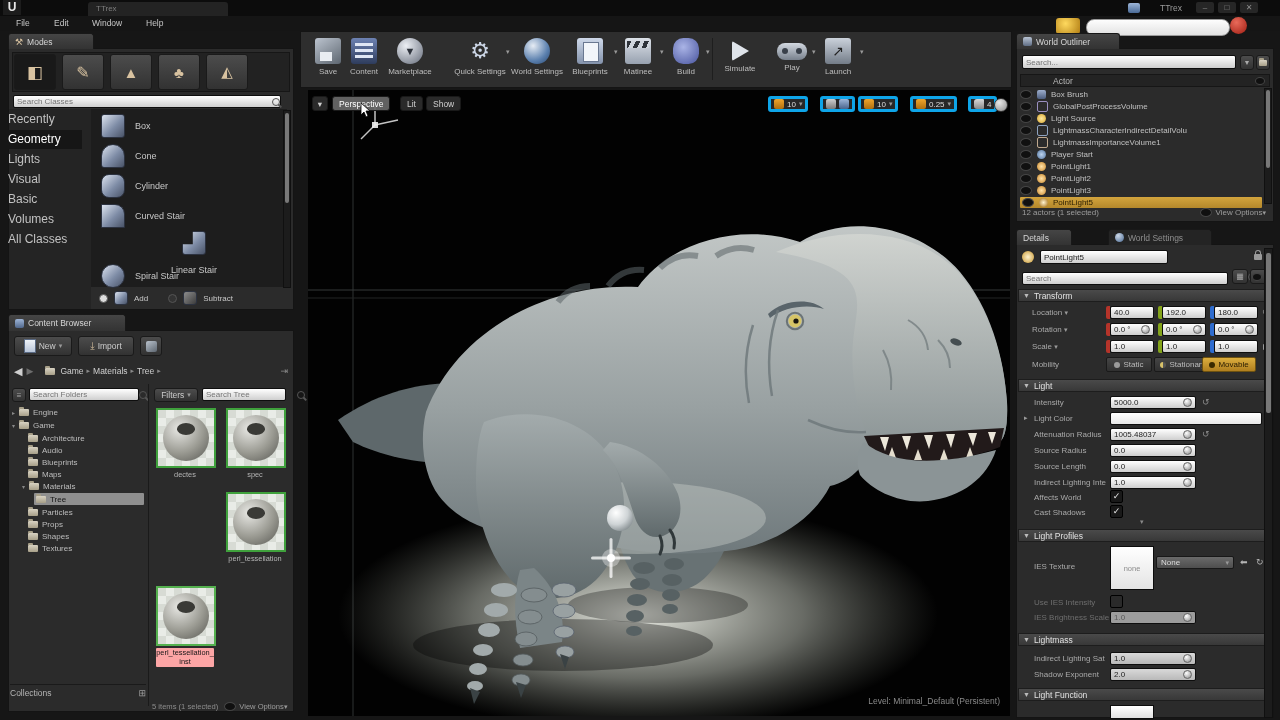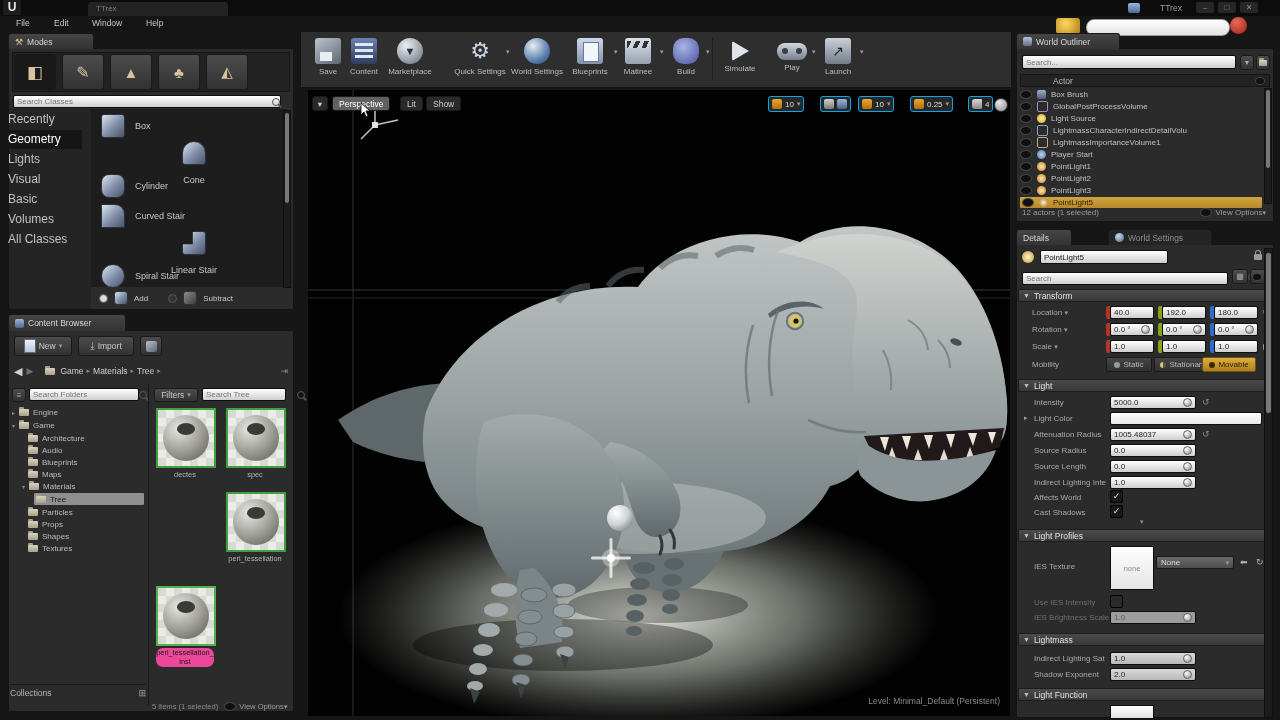--- a/index.html
+++ b/index.html
@@ -50,21 +50,21 @@
       background:repeating-linear-gradient(115deg,#2e333a 0 4px,#cfd5dd 4px 8px);}
   .i-build{background:radial-gradient(circle at 40% 35%,#aab4e6,#48549e);border-radius:40%;}
   .i-sim{width:0;height:0;margin:3px auto 0;border-left:17px solid #dfe4ea;border-top:10px solid transparent;border-bottom:10px solid transparent;border-radius:2px;}
   .i-play{width:30px;height:17px;margin:5px auto 0;background:linear-gradient(#d2d8e0,#78818d);border-radius:8px;position:relative;}
   .i-play::before,.i-play::after{content:"";position:absolute;top:5px;width:6px;height:6px;border-radius:50%;background:#39404a;}
   .i-play::before{left:5px;} .i-play::after{right:5px;}
   .i-launch{background:linear-gradient(#cbd2db,#737c88);}
   .i-launch::after{content:"↗";position:absolute;inset:0;color:#222;font-size:14px;line-height:26px;text-align:center;}
   .vp-btn{position:absolute;height:15px;background:rgba(48,48,48,.88);border:1px solid #191919;border-radius:3px;
           color:#cfcfcf;font-size:8.5px;display:flex;align-items:center;padding:0 6px;gap:3px;box-sizing:border-box;}
-  .snap{position:absolute;height:16px;background:rgba(42,42,42,.92);border:1px solid #0ea5e9;border-radius:3px;
+  .snap{position:absolute;height:16px;background:rgba(42,42,42,.92);border:3px solid #0ea5e9;border-radius:3px;
         display:flex;align-items:center;padding:0 3px;gap:3px;box-sizing:border-box;color:#ddd;font-size:8px;}
   .snap .ic{width:10px;height:10px;background:linear-gradient(#f0a52c,#b06f10);border-radius:2px;flex:none;}
   .cat{position:absolute;left:0;width:82px;height:19px;line-height:19px;padding-left:8px;font-size:12px;color:#c2c2c2;box-sizing:border-box;}
   .cat.sel{background:#161616;color:#fff;}
   .mode-item{position:absolute;left:0;width:100%;height:30px;display:flex;align-items:center;gap:10px;padding-left:10px;box-sizing:border-box;}
   .cube{width:22px;height:22px;border-radius:3px;background:linear-gradient(135deg,#dde4ef,#7e8ca6 55%,#4a5468);border:1px solid #2c3240;flex:none;}
   .tree-row{position:absolute;height:12px;display:flex;align-items:center;gap:4px;font-size:8px;color:#bdbdbd;white-space:nowrap;}
   .folder{width:10px;height:7px;background:linear-gradient(#d8d2c2,#a79f88);border-radius:1px;position:relative;flex:none;}
   .folder::before{content:"";position:absolute;top:-2px;left:0;width:5px;height:2px;background:#a79f88;border-radius:1px 1px 0 0;}
   .asset{position:absolute;width:58px;}
@@ -150,21 +150,21 @@
   <div class="cat" style="top:190px;"><span>Basic</span></div>
   <div class="cat" style="top:210px;"><span>Volumes</span></div>
   <div class="cat" style="top:230px;"><span>All Classes</span></div>
 
   
   <div class="abs" style="left:91px;top:109px;width:196px;height:178px;background:#1d1d1d;">
     <div class="mode-item" style="top:2px;">
         <span class="cube"></span>
         <span>Box</span>
       </div>
-    <div class="mode-item" style="top:32px;flex-direction:column;">
+    <div class="mode-item" style="top:32px;">
         <span class="cube" style="border-radius:50% 50% 3px 3px;"></span>
         <span>Cone</span>
       </div>
     <div class="mode-item" style="top:62px;">
         <span class="cube" style="border-radius:8px;"></span>
         <span>Cylinder</span>
       </div>
     <div class="mode-item" style="top:92px;">
         <span class="cube" style="border-radius:0 10px 0 0;"></span>
         <span>Curved Stair</span>
@@ -311,21 +311,21 @@
   <div class="asset" style="left:226px;top:492px;">
     <div class="a-thumb">
         <div class="a-sphere"></div>
       </div>
     <div class="a-name">perl_tessellation</div>
   </div>
   <div class="asset" style="left:156px;top:586px;">
     <div class="a-thumb" style="border-color:#54b04e;">
         <div class="a-sphere"></div>
       </div>
-    <div class="a-name" style="background:#ec4899;color:#161616;border-radius:7px;">perl_tessellation_inst</div>
+    <div class="a-name" style="background:#fca5a5;color:#161616;border-radius:1px;">perl_tessellation_inst</div>
   </div>
 
   <div class="abs" style="left:152px;top:698px;width:140px;height:13px;display:flex;align-items:flex-end;">
     <span style="font-size:7.6px;color:#8d8d8d;white-space:nowrap;overflow:hidden;max-width:72px;">5 items (1 selected)</span>
     <span class="eye" style="margin-left:6px;"></span>
     <span style="font-size:7.6px;color:#9d9d9d;margin-left:3px;white-space:nowrap;">View Options</span>
     <span class="dd">▾</span>
   </div>
 
   

